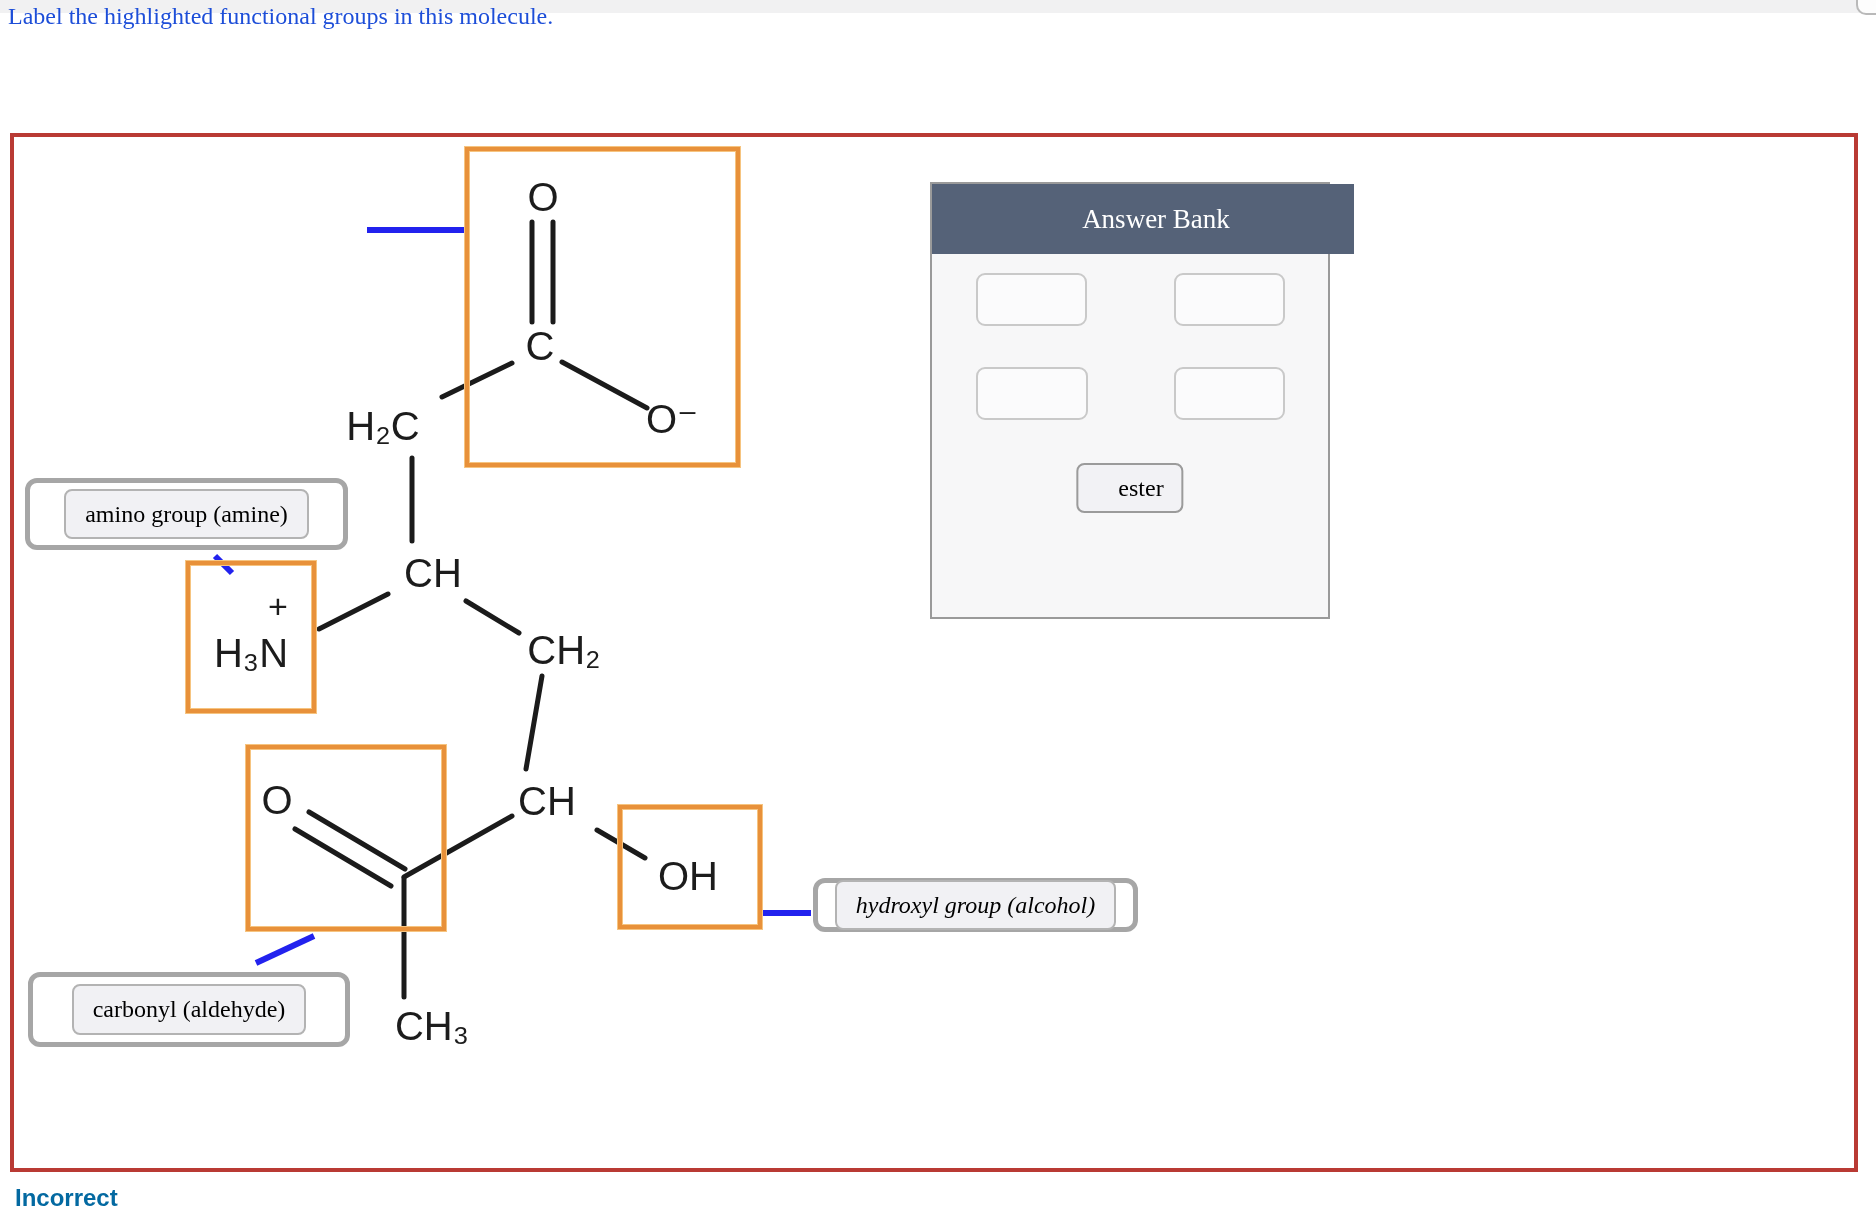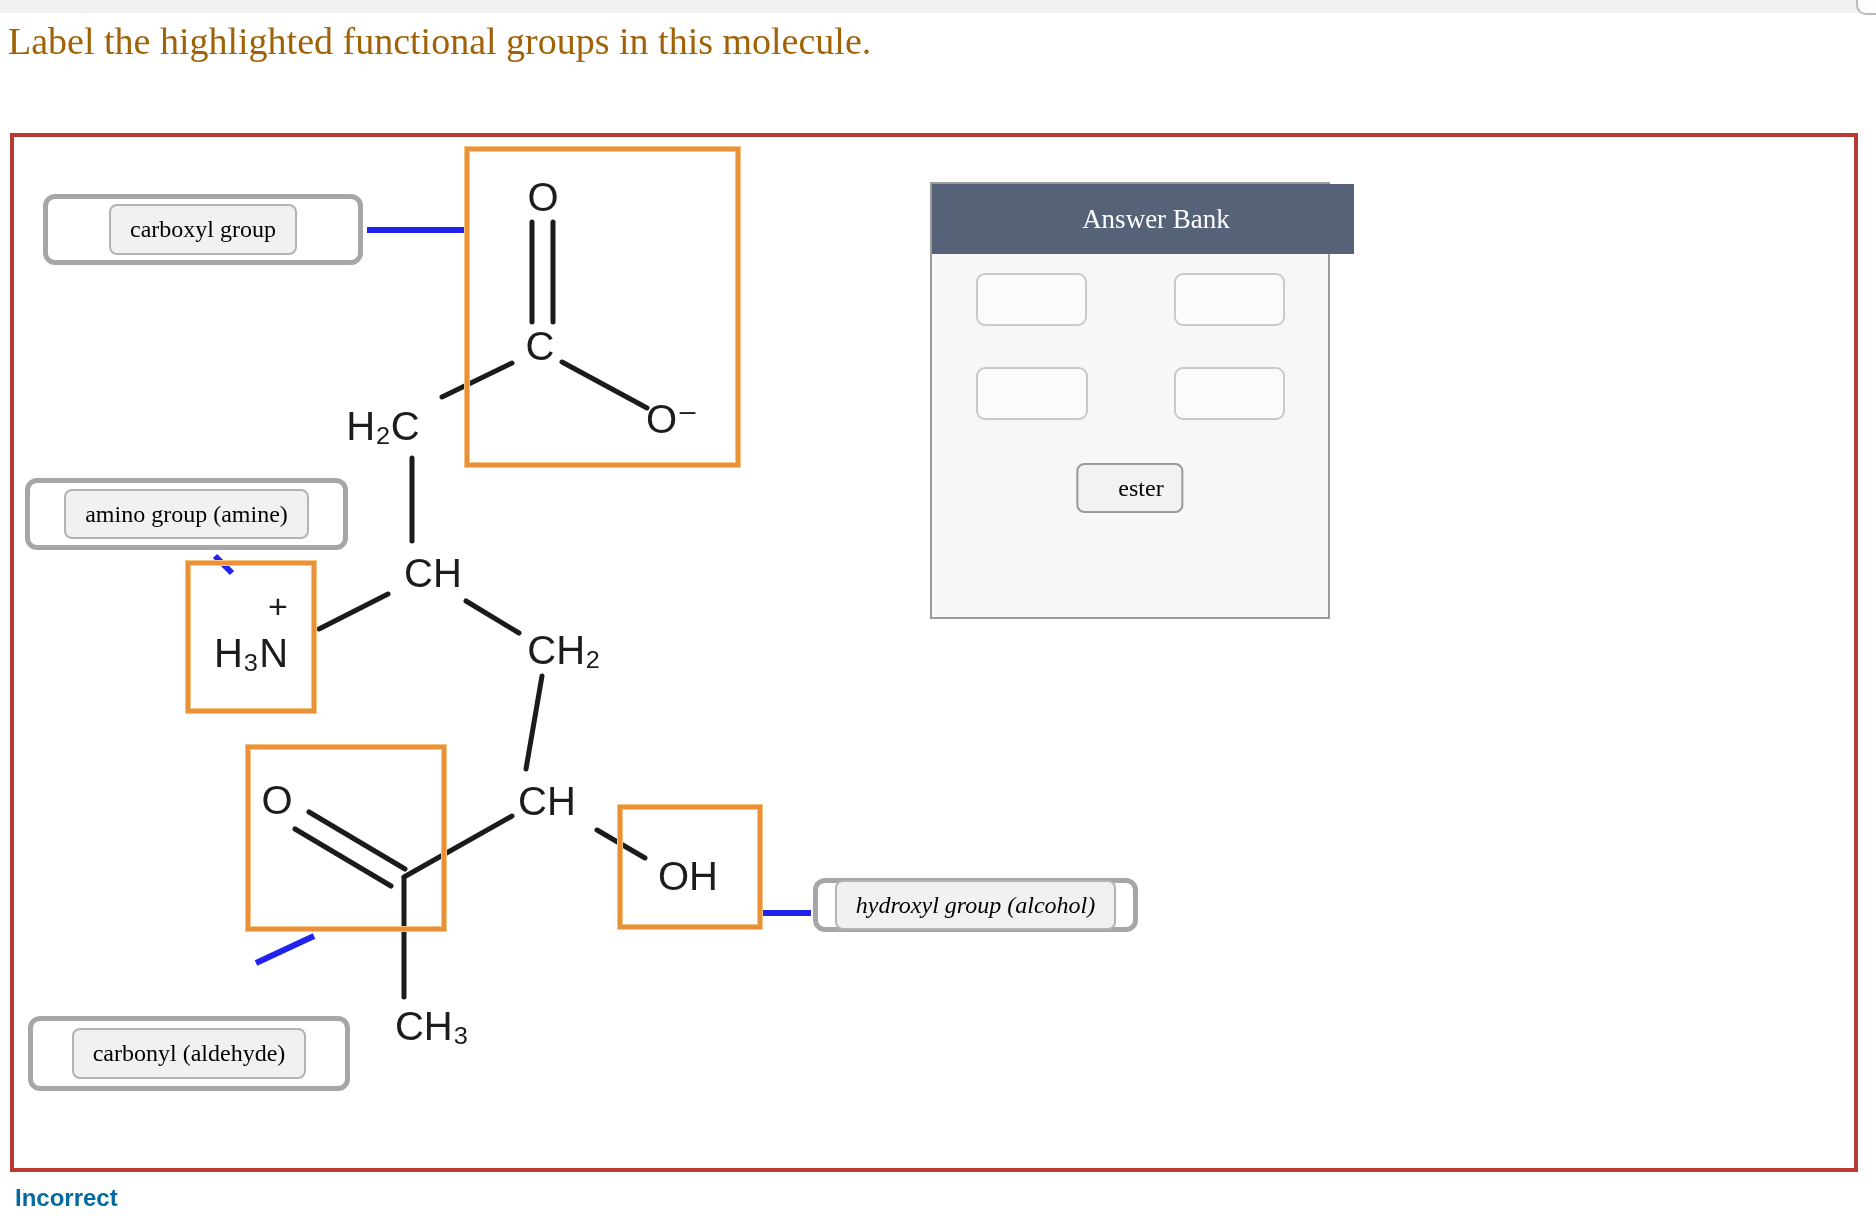--- a/index.html
+++ b/index.html
@@ -2,21 +2,21 @@
 <html><head>
 <meta charset="utf-8">
 <style>
   html,body{margin:0;padding:0;background:#ffffff;}
   #stage{position:relative;width:1876px;height:1221px;background:#ffffff;overflow:hidden;
          font-family:"Liberation Serif","DejaVu Serif",serif;}
   
   .topbar{position:absolute;left:0;top:0;width:1876px;height:13px;background:#f1f1f2;}
   .corner-partial{position:absolute;left:1856px;top:-6px;width:22px;height:19px;background:#fdfdfd;
         border-left:2px solid #b9b9b9;border-bottom:2px solid #b9b9b9;border-bottom-left-radius:10px;}
-  .page-title{position:absolute;left:8px;top:3px;font-size:38px;color:#a16207;white-space:nowrap;margin-top:16px;}
+  .page-title{position:absolute;left:8px;top:3px;font-size:24px;color:#1d4ed8;white-space:nowrap;}
   
   .frame{position:absolute;left:10px;top:133px;width:1848px;height:1039px;box-sizing:border-box;
          border:4px solid #b93a34;background:#ffffff;}
   
   svg.layer{position:absolute;left:0;top:0;pointer-events:none;}
   
   .hl{position:absolute;box-sizing:border-box;border:4px solid #e8913a;
       box-shadow:inset 0 0 0 1px #f6c480, 0 0 0 1px #f6c480;}
   
   .atom{position:absolute;transform:translate(-50%,-50%);
@@ -89,27 +89,24 @@
   <div class="atom" style="left:383px;top:426px;">H₂C</div>
   <div class="atom" style="left:433px;top:573px;">CH</div>
   <div class="atom" style="left:564px;top:650px;">CH₂</div>
   <div class="atom" style="left:547px;top:801px;">CH</div>
   <div class="atom" style="left:688px;top:876px;">OH</div>
   <div class="atom" style="left:432px;top:1026px;">CH₃</div>
   <div class="atom" style="left:251px;top:653px;">H₃N</div>
   <div class="atom small" style="left:278px;top:606px;">+</div>
   <div class="atom" style="left:277px;top:800px;">O</div>
 
-  <div class="dropzone" style="left:43px;top:194px;width:320px;height:71px;">
-    <div class="chip">carboxyl group</div>
-  </div>
   <div class="dropzone" style="left:25px;top:478px;width:323px;height:72px;">
     <div class="chip">amino group (amine)</div>
   </div>
-  <div class="dropzone" style="left:28px;top:972px;width:322px;height:75px;margin-top:44px;">
+  <div class="dropzone" style="left:28px;top:972px;width:322px;height:75px;">
     <div class="chip">carbonyl (aldehyde)</div>
   </div>
   <div class="dropzone" style="left:813px;top:878px;width:325px;height:54px;font-style:italic;">
     <div class="chip">hydroxyl group (alcohol)</div>
   </div>
 
   <div class="bank">
     <div class="bank-header">Answer Bank</div>
     <div class="slot" style="left:44px;top:89px;"></div>
     <div class="slot" style="left:242px;top:89px;"></div>

